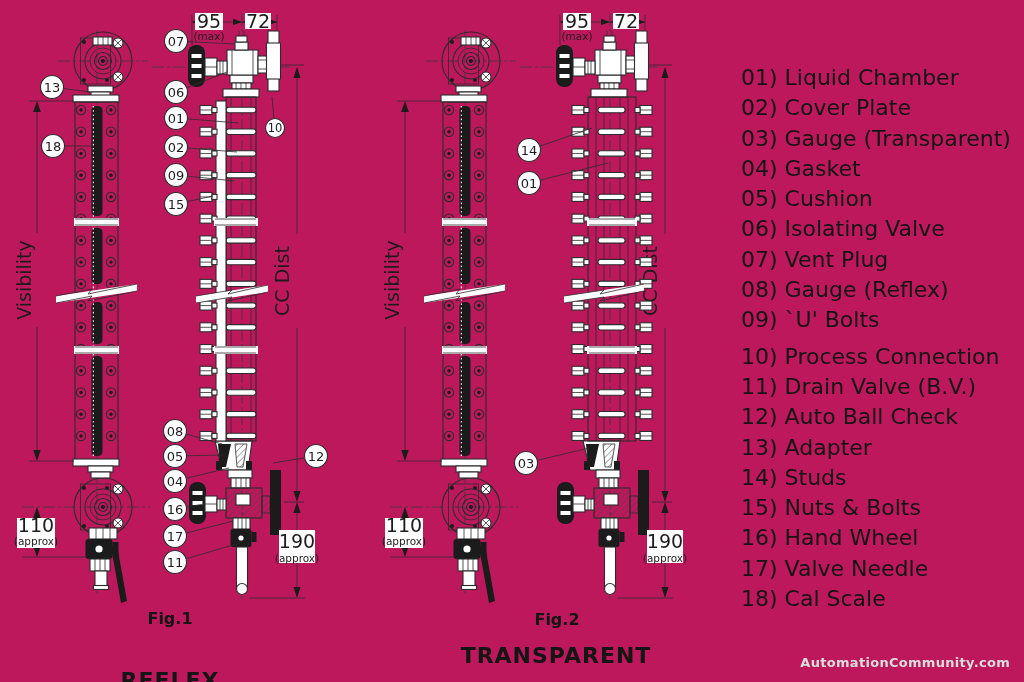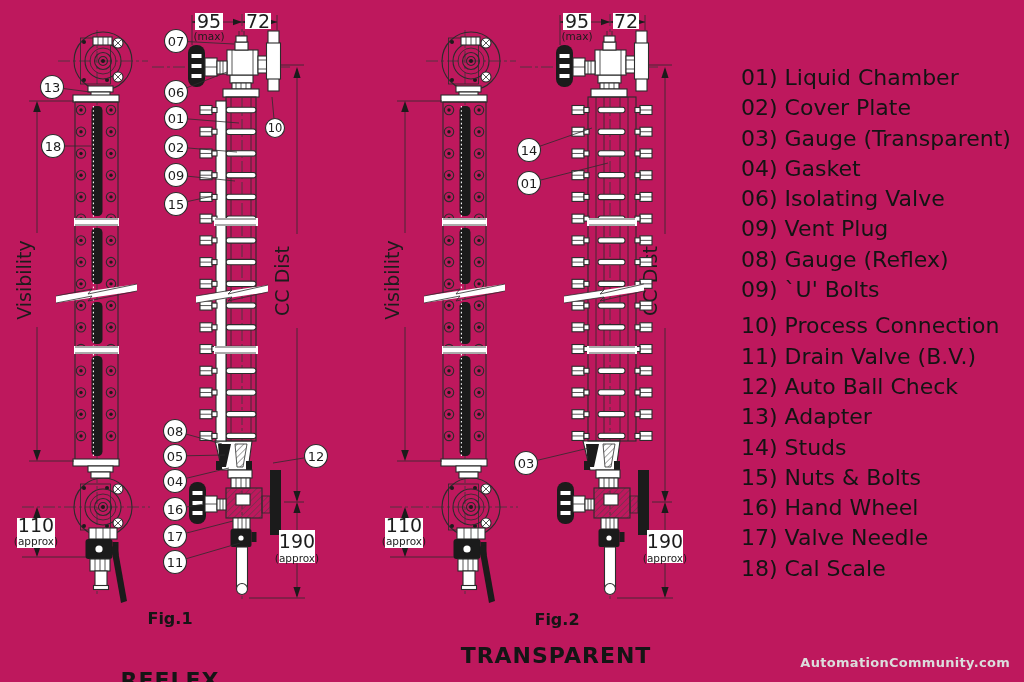--- a/index.html
+++ b/index.html
@@ -525,22 +525,23 @@
 <div class="caption" style="left:100px;top:609px;width:140px;">Fig.1</div>
 <div class="typelabel" style="left:88px;top:644px;width:164px;margin-top:24px;">REFLEX</div>
 <div class="caption" style="left:487px;top:610px;width:140px;">Fig.2</div>
 <div class="typelabel" style="left:446px;top:643px;width:220px;">TRANSPARENT</div>
 
 <div id="legend">
   <div class="legend-item">01) Liquid Chamber</div>
   <div class="legend-item">02) Cover Plate</div>
   <div class="legend-item">03) Gauge (Transparent)</div>
   <div class="legend-item">04) Gasket</div>
+  <div class="legend-item">05) Cushion</div>
   <div class="legend-item">06) Isolating Valve</div>
-  <div class="legend-item">09) Vent Plug</div>
+  <div class="legend-item">07) Vent Plug</div>
   <div class="legend-item">08) Gauge (Reflex)</div>
   <div class="legend-item">09) `U' Bolts</div>
   <div class="legend-item gap">10) Process Connection</div>
   <div class="legend-item">11) Drain Valve (B.V.)</div>
   <div class="legend-item">12) Auto Ball Check</div>
   <div class="legend-item">13) Adapter</div>
   <div class="legend-item">14) Studs</div>
   <div class="legend-item">15) Nuts &amp; Bolts</div>
   <div class="legend-item">16) Hand Wheel</div>
   <div class="legend-item">17) Valve Needle</div>

